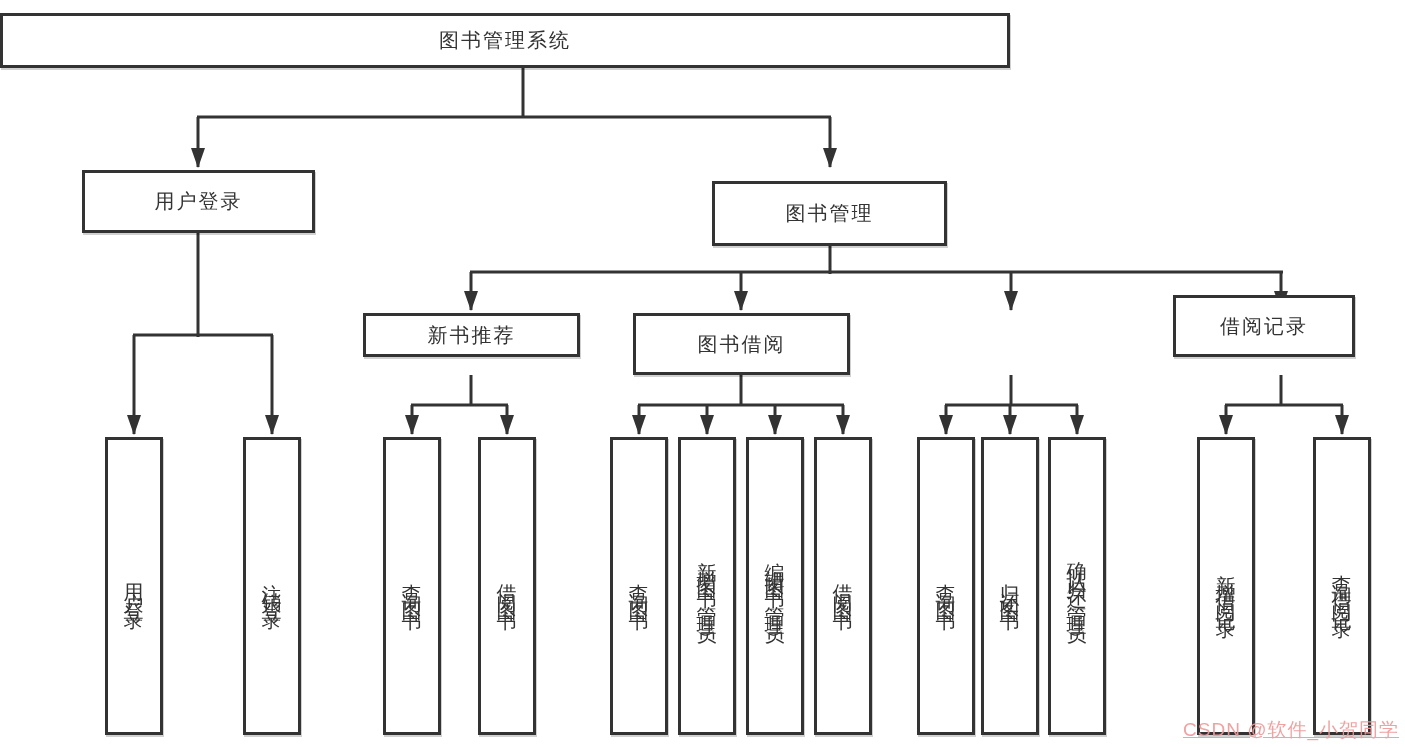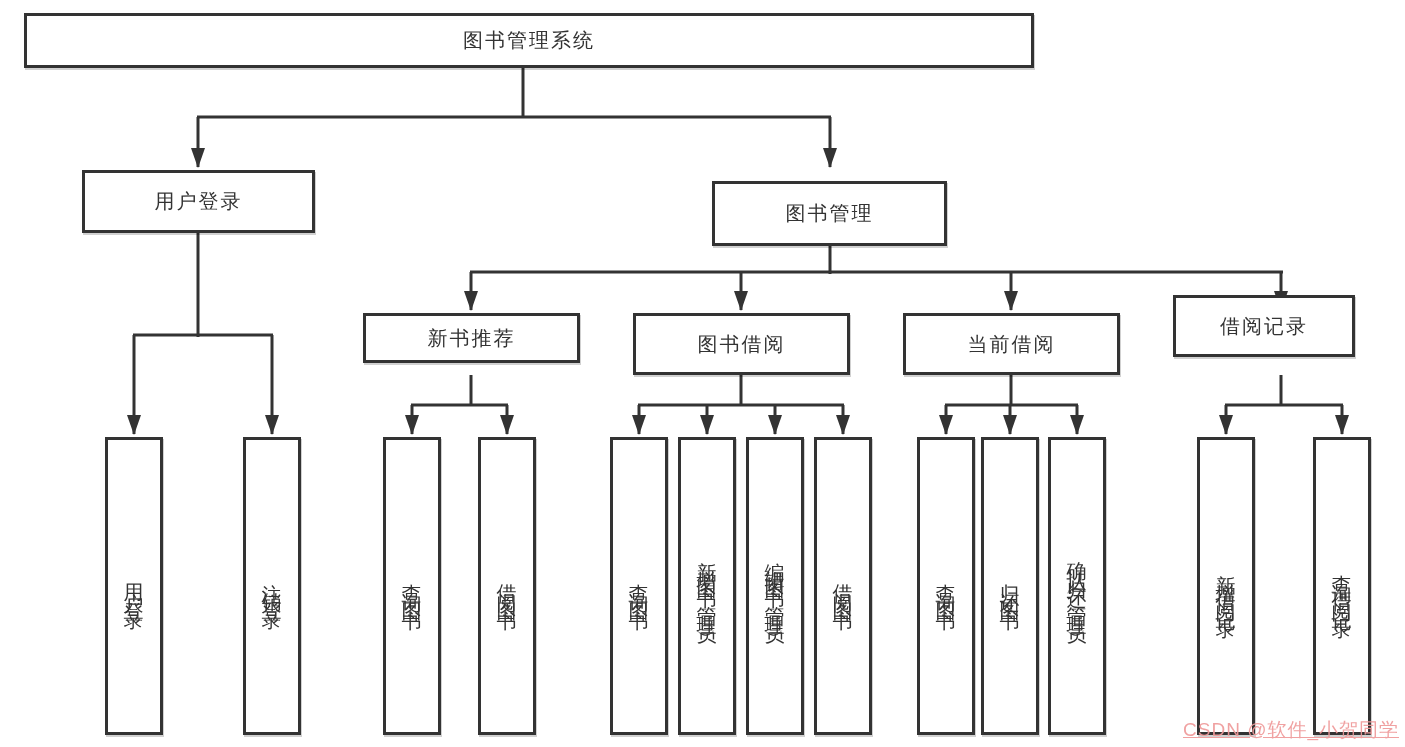--- a/index.html
+++ b/index.html
@@ -110,39 +110,36 @@
     <line x1="946" y1="405" x2="946" y2="434" marker-end="url(#arw)"></line>
     <line x1="1010" y1="405" x2="1010" y2="434" marker-end="url(#arw)"></line>
     <line x1="1077" y1="405" x2="1077" y2="434" marker-end="url(#arw)"></line>
 
     <line x1="1281" y1="375" x2="1281" y2="406"></line>
     <line x1="1225" y1="405" x2="1343" y2="405"></line>
     <line x1="1226" y1="405" x2="1226" y2="434" marker-end="url(#arw)"></line>
     <line x1="1342" y1="405" x2="1342" y2="434" marker-end="url(#arw)"></line>
   </svg>
 
-  <div class="box h" style="left:24px;top:13px;width:1010px;height:55px">
+  <div class="box h" style="left:0;top:13px;width:1010px;height:55px">
     <span>图书管理系统</span>
   </div>
 
   <div class="box h" style="left:82px;top:170px;width:233px;height:63px">
     <span>用户登录</span>
   </div>
   <div class="box h" style="left:712px;top:181px;width:235px;height:65px">
     <span>图书管理</span>
   </div>
 
-  <div class="box h" style="left:363px;top:313px;width:217px;height:50px">
+  <div class="box h" style="left:363px;top:313px;width:217px;height:44px">
     <span>新书推荐</span>
   </div>
   <div class="box h" style="left:633px;top:313px;width:217px;height:62px">
     <span>图书借阅</span>
-  </div>
-  <div class="box h" style="left:903px;top:313px;width:217px;height:62px">
-    <span>当前借阅</span>
   </div>
   <div class="box h" style="left:1173px;top:295px;width:182px;height:62px">
     <span>借阅记录</span>
   </div>
 
   <div class="box v leaf" style="left:105px">
     <span>用户登录</span>
   </div>
   <div class="box v leaf" style="left:243px">
     <span>注销登录</span>

